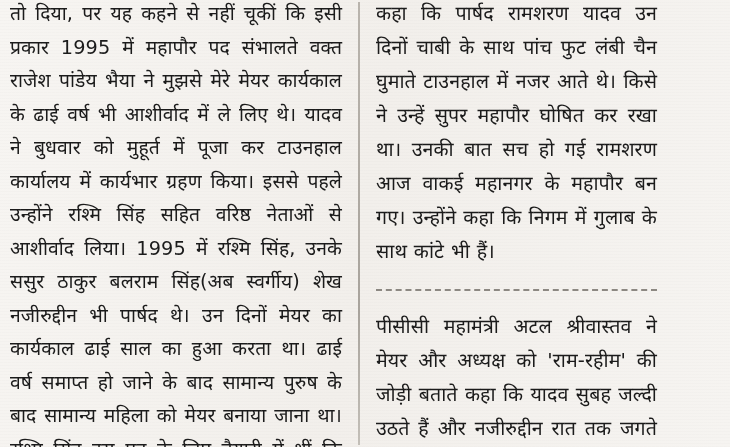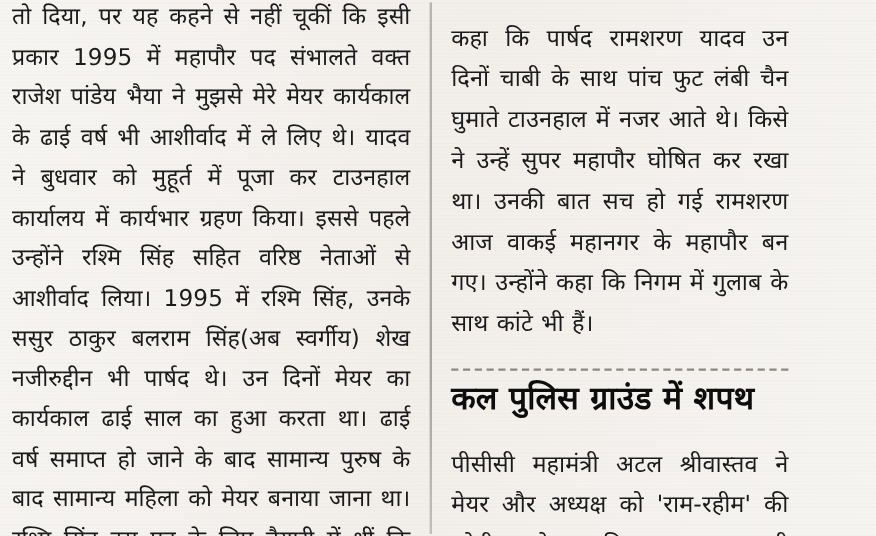--- a/index.html
+++ b/index.html
@@ -41,21 +41,21 @@
     padding: 4px 16px 0 10px;
   }
   .col-divider {
     width: 2px;
     background: linear-gradient(to bottom, #b9b4ad 0%, #a8a39c 70%, #c3bfb8 100%);
     margin-top: 2px;
     margin-bottom: 2px;
   }
   .col-right {
     width: 309px;
-    padding: 22px 12px 0 16px;
+    padding: 4px 12px 0 16px;
   }
 
   .body-text {
     color: #1b1b1b;
     font-family: "DejaVu Sans", sans-serif;
     font-size: 19.3px;
     line-height: 33.5px;
     text-align: justify;
     text-justify: inter-word;
     letter-spacing: 0.1px;
@@ -112,20 +112,19 @@
       <p class="body-text clip-top">तो दिया, पर यह कहने से नहीं चूकीं कि इसी प्रकार 1995 में महापौर पद संभालते वक्त राजेश पांडेय भैया ने मुझसे मेरे मेयर कार्यकाल के ढाई वर्ष भी आशीर्वाद में ले लिए थे। यादव ने बुधवार को मुहूर्त में पूजा कर टाउनहाल कार्यालय में कार्यभार ग्रहण किया। इससे पहले उन्होंने रश्मि सिंह सहित वरिष्ठ नेताओं से आशीर्वाद लिया। 1995 में रश्मि सिंह, उनके ससुर ठाकुर बलराम सिंह(अब स्वर्गीय) शेख नजीरुद्दीन भी पार्षद थे। उन दिनों मेयर का कार्यकाल ढाई साल का हुआ करता था। ढाई वर्ष समाप्त हो जाने के बाद सामान्य पुरुष के बाद सामान्य महिला को मेयर बनाया जाना था। रश्मि सिंह इस पद के लिए तैयारी में थीं कि तत्कालीन</p>
     </div>
 
     <div class="col-divider"></div>
 
     <div class="col col-right">
       <p class="body-text right clip-top">कहा कि पार्षद रामशरण यादव उन दिनों चाबी के साथ पांच फुट लंबी चैन घुमाते टाउनहाल में नजर आते थे। किसे ने उन्हें सुपर महापौर घोषित कर रखा था। उनकी बात सच हो गई रामशरण आज वाकई महानगर के महापौर बन गए। उन्होंने कहा कि निगम में गुलाब के साथ कांटे भी हैं।</p>
 
       <hr class="rule dashed">
 
-      <h2 class="headline">कल पुलिस ग्राउंड में शपथ</h2>
 
       <p class="body-text right">पीसीसी महामंत्री अटल श्रीवास्तव ने मेयर और अध्यक्ष को 'राम-रहीम' की जोड़ी बताते कहा कि यादव सुबह जल्दी उठते हैं और नजीरुद्दीन रात तक जगते हैं, तो दोनों दिन रात की पालियों में शहर</p>
     </div>
 
   </div>
   <div class="clip-bottom-fade"></div>
 </div>
 
 </body></html>

